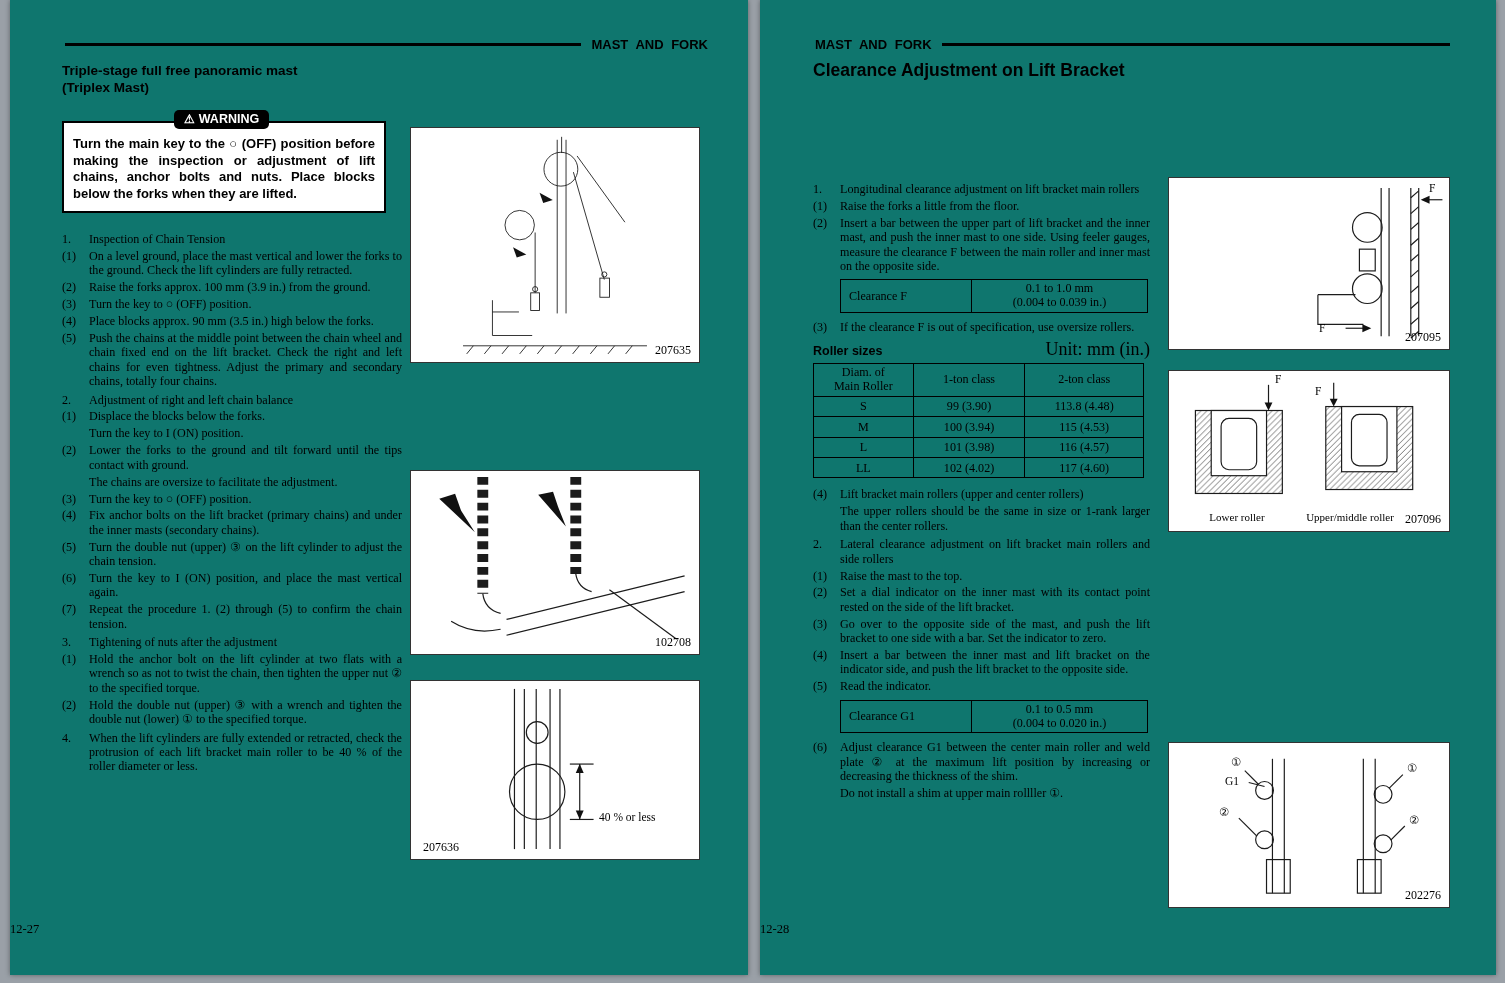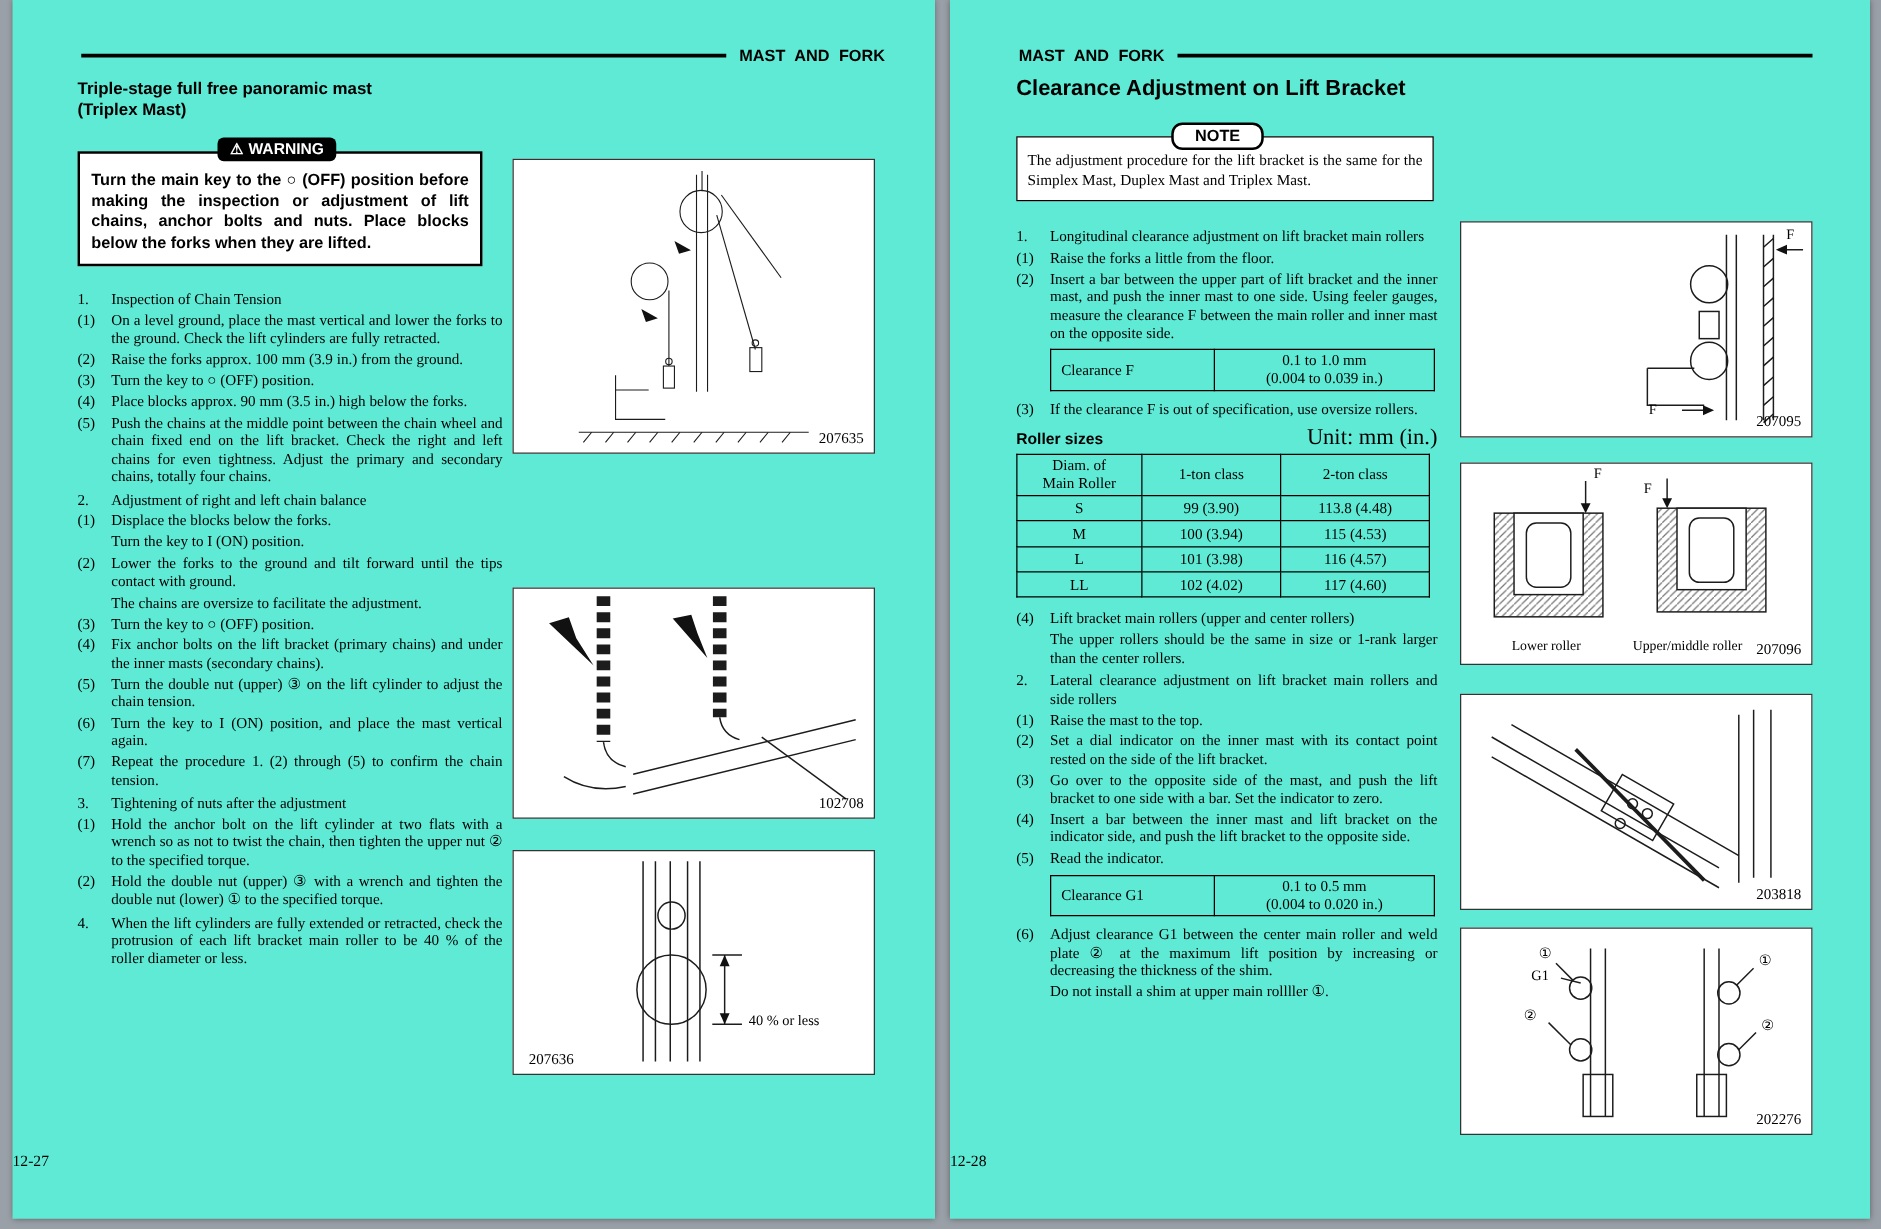--- a/index.html
+++ b/index.html
@@ -1,19 +1,19 @@
 <!DOCTYPE html>
 <html><head>
 <meta charset="utf-8">
 <style>
   * { margin:0; padding:0; box-sizing:border-box; }
   html,body { width:1505px; height:983px; }
   body { background:#9aa0a7; font-family:"Liberation Serif", serif; color:#000; position:relative; overflow:hidden; }
 
-  .page { position:absolute; top:0; height:975px; background:#5eead4; box-shadow:0 0 5px rgba(0,0,0,.4); overflow:hidden; }
+  .page { position:absolute; top:0; height:975px; background:#0f766e; box-shadow:0 0 5px rgba(0,0,0,.4); overflow:hidden; }
   #page-left  { left:10px;  width:738px; }
   #page-right { left:760px; width:736px; }
 
   .hdr { position:absolute; top:37px; display:flex; align-items:center; gap:10px; }
   #page-left .hdr  { left:55px; right:40px; }
   #page-right .hdr { left:55px; right:46px; }
   .hdr-rule { height:3px; background:#000; flex:1; }
   .hdr-text { font-family:"Liberation Sans", sans-serif; font-weight:bold; font-size:13px; word-spacing:4px; white-space:nowrap; }
 
   .l-title { position:absolute; left:52px; top:62px; font-family:"Liberation Sans", sans-serif; font-weight:bold; font-size:13.5px; line-height:17px; }
@@ -243,24 +243,20 @@
 
 <div class="page" id="page-right">
 
   <div class="hdr">
     <div class="hdr-text">MAST AND FORK</div>
     <div class="hdr-rule"></div>
   </div>
 
   <div class="r-title">Clearance Adjustment on Lift Bracket</div>
 
-  <div class="note-wrap">
-    <div class="note-pill">NOTE</div>
-    <div class="note-box">The adjustment procedure for the lift bracket is the same for the Simplex Mast, Duplex Mast and Triplex Mast.</div>
-  </div>
 
   <div id="right-col" class="steps">
 
     <div>
         <div class="li li-sec">
           <span class="m">1.</span>
           <span class="t">Longitudinal clearance adjustment on lift bracket main rollers</span>
         </div>
         <div class="li">
           <span class="m">(1)</span>
@@ -440,38 +436,20 @@
         <polygon points="166,36 162,28 170,28"></polygon>
       </g>
     </svg>
     <span class="fig-note" style="left:106px; top:2px;">F</span>
     <span class="fig-note" style="left:146px; top:14px;">F</span>
     <span class="fig-cap" style="left:12px; top:140px; width:112px;">Lower roller</span>
     <span class="fig-cap" style="left:122px; top:140px; width:118px;">Upper/middle roller</span>
     <span class="fig-id">207096</span>
   </div>
 
-  <div class="fig" style="left:408px; top:555px; width:282px; height:173px;">
-    <svg viewBox="0 0 282 173">
-      <g stroke="#1c1c1c" fill="none" stroke-width="1.2">
-        <path d="M24 34 L208 140"></path>
-        <path d="M24 50 L208 156"></path>
-        <path d="M40 24 L224 130"></path>
-        <line x1="224" y1="16" x2="224" y2="152"></line>
-        <line x1="236" y1="12" x2="236" y2="148"></line>
-        <line x1="250" y1="12" x2="250" y2="148"></line>
-        <rect x="118" y="74" width="48" height="34" transform="rotate(30 142 91)"></rect>
-        <circle cx="138" cy="88" r="4"></circle>
-        <circle cx="150" cy="96" r="4"></circle>
-        <circle cx="128" cy="104" r="4"></circle>
-        <path d="M92 44 L196 150" stroke-width="3"></path>
-      </g>
-    </svg>
-    <span class="fig-id">203818</span>
-  </div>
 
   <div class="fig" style="left:408px; top:742px; width:282px; height:166px;">
     <svg viewBox="0 0 282 166">
       <g stroke="#1c1c1c" fill="none" stroke-width="1.2">
         <line x1="104" y1="16" x2="104" y2="152"></line>
         <line x1="116" y1="16" x2="116" y2="152"></line>
         <rect x="98" y="118" width="24" height="34"></rect>
         <circle cx="96" cy="48" r="9"></circle>
         <circle cx="96" cy="98" r="9"></circle>
         <line x1="90" y1="42" x2="76" y2="28"></line>

